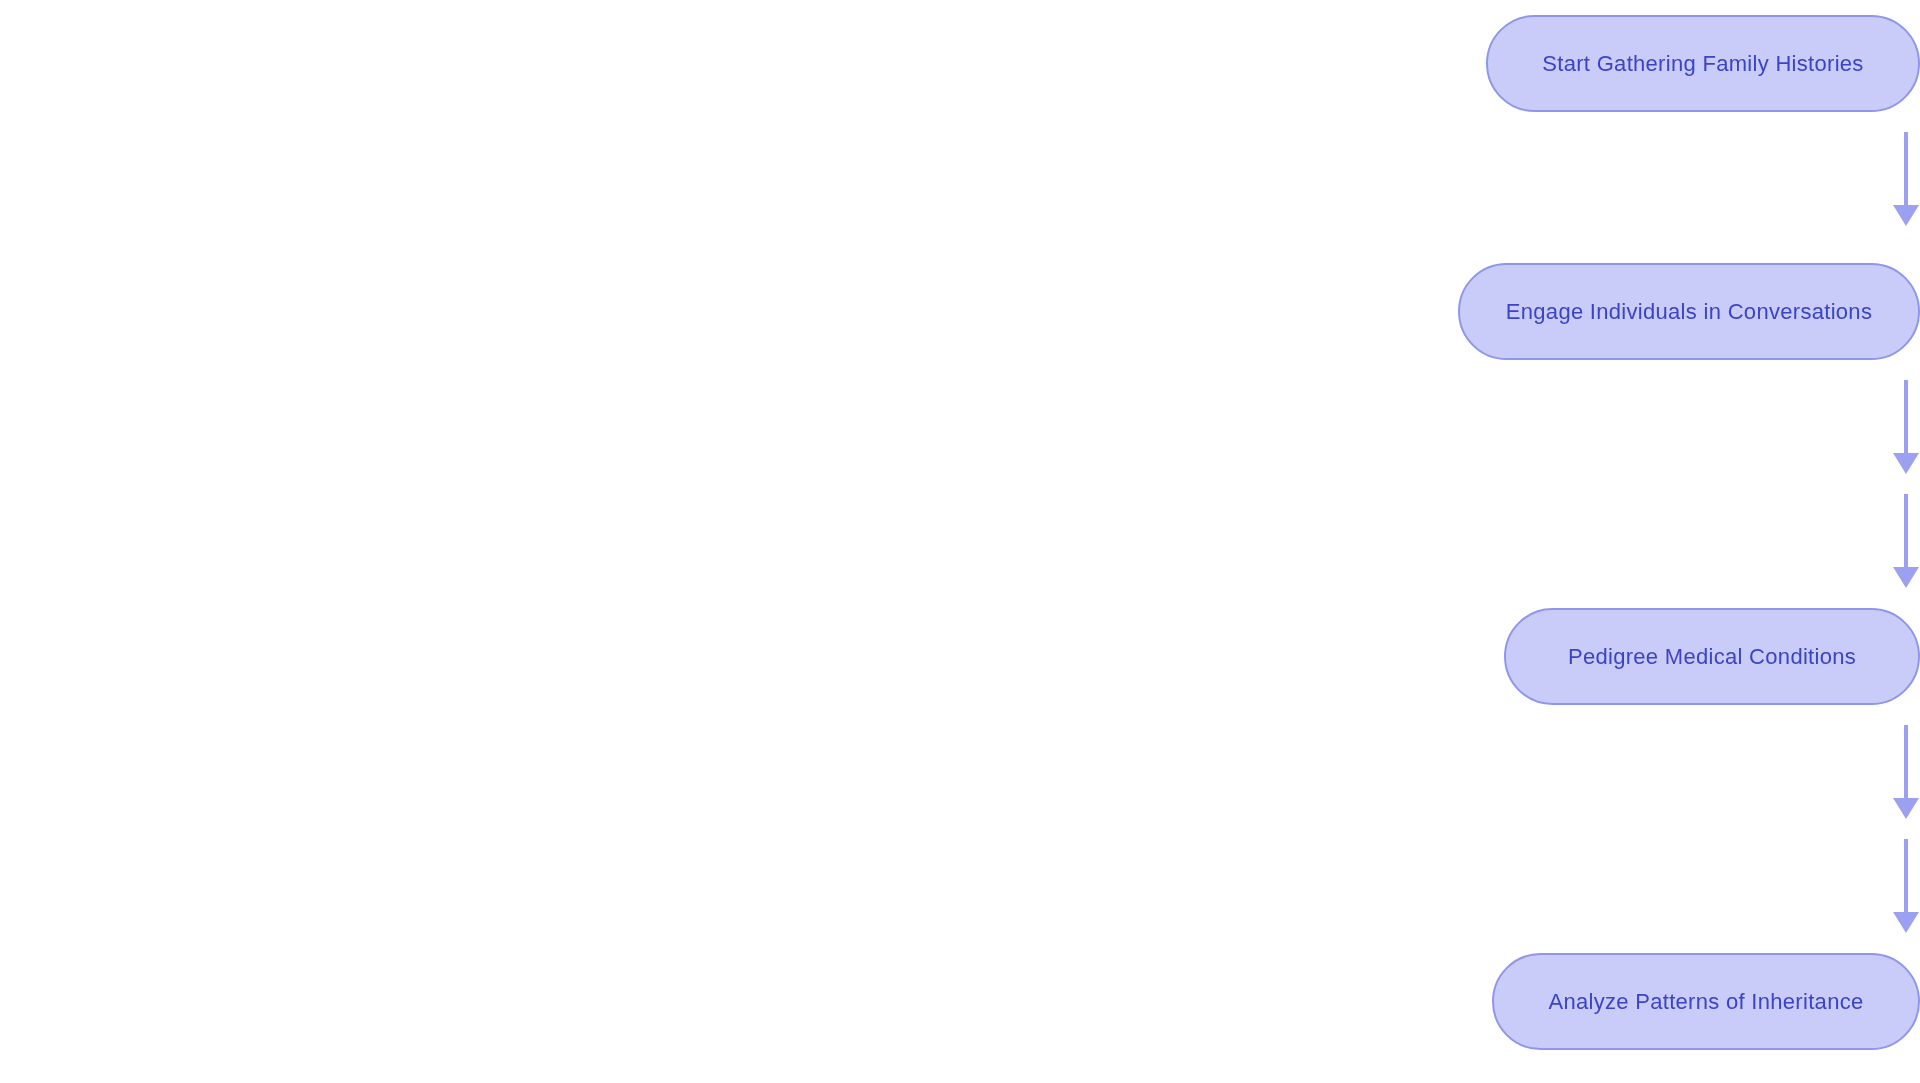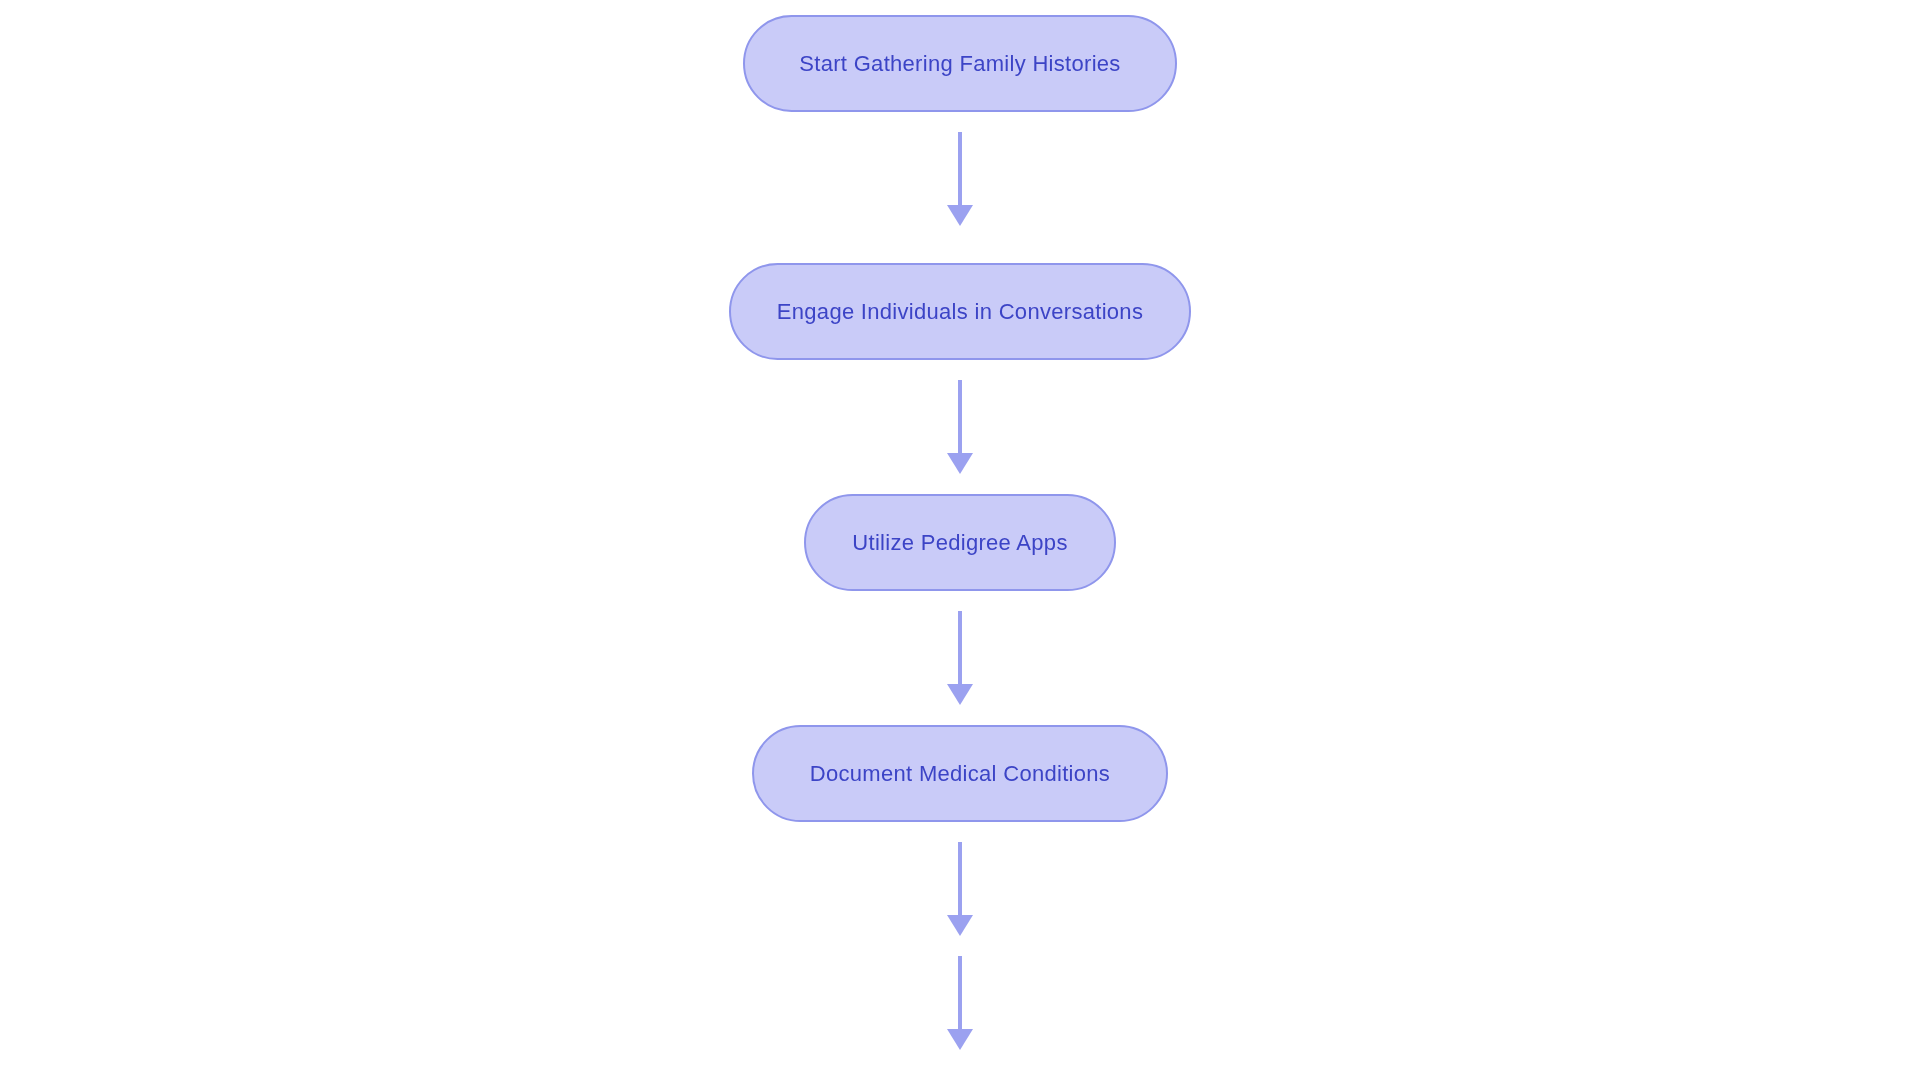--- a/index.html
+++ b/index.html
@@ -15,21 +15,21 @@
     font-family: "Liberation Sans", sans-serif;
     overflow: hidden;
   }
   .flow-column {
     position: absolute;
     top: 15px;
     left: 0;
     width: 100%;
     display: flex;
     flex-direction: column;
-    align-items: center;
+    align-items: flex-end;
     gap: 20px;
   }
   .node {
     box-sizing: border-box;
     height: 97px;
     border-radius: 49px;
     background: var(--node-fill, #c9cbf8);
     border: 2px solid var(--node-border, #8f96ec);
     display: flex;
     align-items: center;
@@ -94,39 +94,39 @@
 
     <div class="node n2">
       <span>Engage Individuals in Conversations</span>
     </div>
 
     <div class="arrow">
       <div class="shaft"></div>
       <div class="head"></div>
     </div>
 
-    <div class="node n3">
-      <span>Utilize Pedigree Apps</span>
-    </div>
 
     <div class="arrow">
       <div class="shaft"></div>
       <div class="head"></div>
     </div>
 
     <div class="node n4">
-      <span>Document Medical Conditions</span>
+      <span>Pedigree Medical Conditions</span>
     </div>
 
     <div class="arrow">
       <div class="shaft"></div>
       <div class="head"></div>
     </div>
 
 
     <div class="arrow">
       <div class="shaft"></div>
       <div class="head"></div>
     </div>
 
+    <div class="node n6">
+      <span>Analyze Patterns of Inheritance</span>
+    </div>
 
   </div>
 </div>
 
 </body></html>

